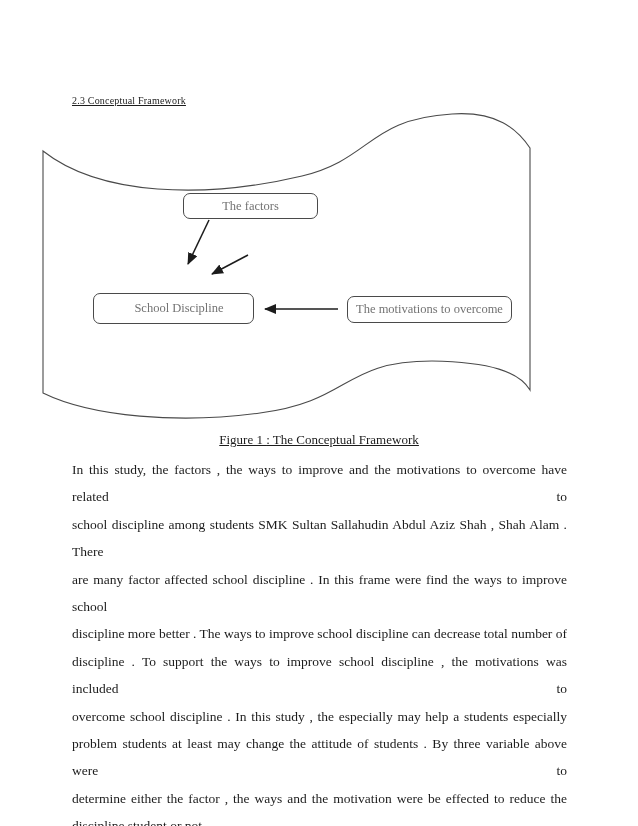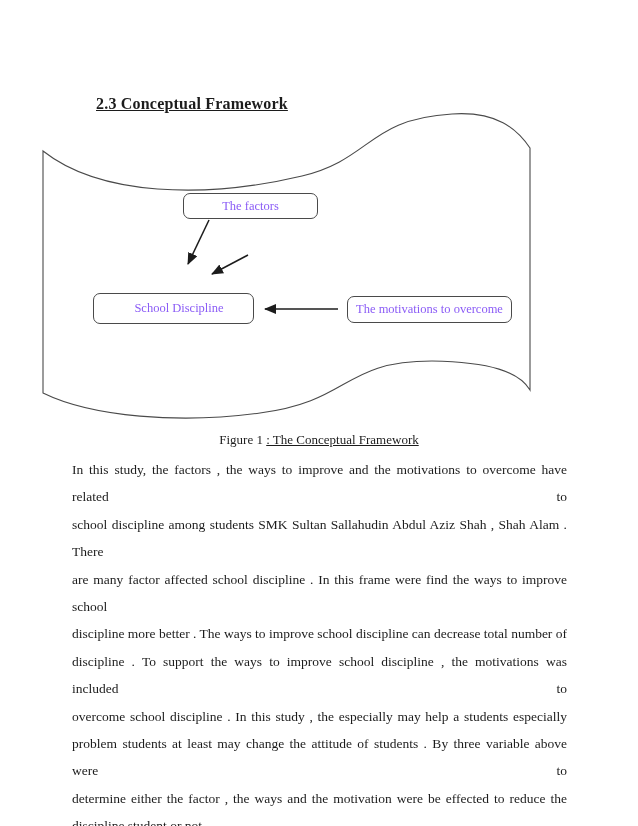--- a/index.html
+++ b/index.html
@@ -9,52 +9,52 @@
     height: 826px;
     background: #ffffff;
     overflow: hidden;
     font-family: "Liberation Serif", "DejaVu Serif", serif;
     color: #1c1c1c;
   }
   .heading {
     position: absolute;
     left: 72px;
     top: 95px;
-    font-size: 16px;
-    font-weight: bold;
+    font-size: 10px;
+    font-weight: normal;
     text-decoration: underline;
     letter-spacing: 0.2px;
-    margin-left: 24px;
   }
   .diagram-svg {
     position: absolute;
     left: 0; top: 0;
     width: 638px; height: 826px;
   }
   .dbox {
     position: absolute;
     border: 1.2px solid #4a4a4a;
     border-radius: 7px;
     background: #ffffff;
     display: flex;
     align-items: center;
     justify-content: center;
     font-size: 12.5px;
-    color: #8b5cf6;
+    color: #737373;
   }
   #box-factors     { left: 183px; top: 193px; width: 133px; height: 24px; }
   #box-ways        { left: 257px; top: 243px; width: 163px; height: 28px; }
   #box-discipline  { left:  93px; top: 293px; width: 148px; height: 29px; padding-left: 11px; }
   #box-motivations { left: 347px; top: 296px; width: 163px; height: 25px; }
   .caption {
     position: absolute;
     left: 0; top: 432px;
     width: 638px;
     text-align: center;
     font-size: 13px;
+    text-decoration: underline;
   }
   .caption .u { text-decoration: underline; }
   .bodytext {
     position: absolute;
     left: 72px; top: 456px;
     width: 495px;
     font-size: 13.5px;
   }
   .line {
     line-height: 27.4px;

